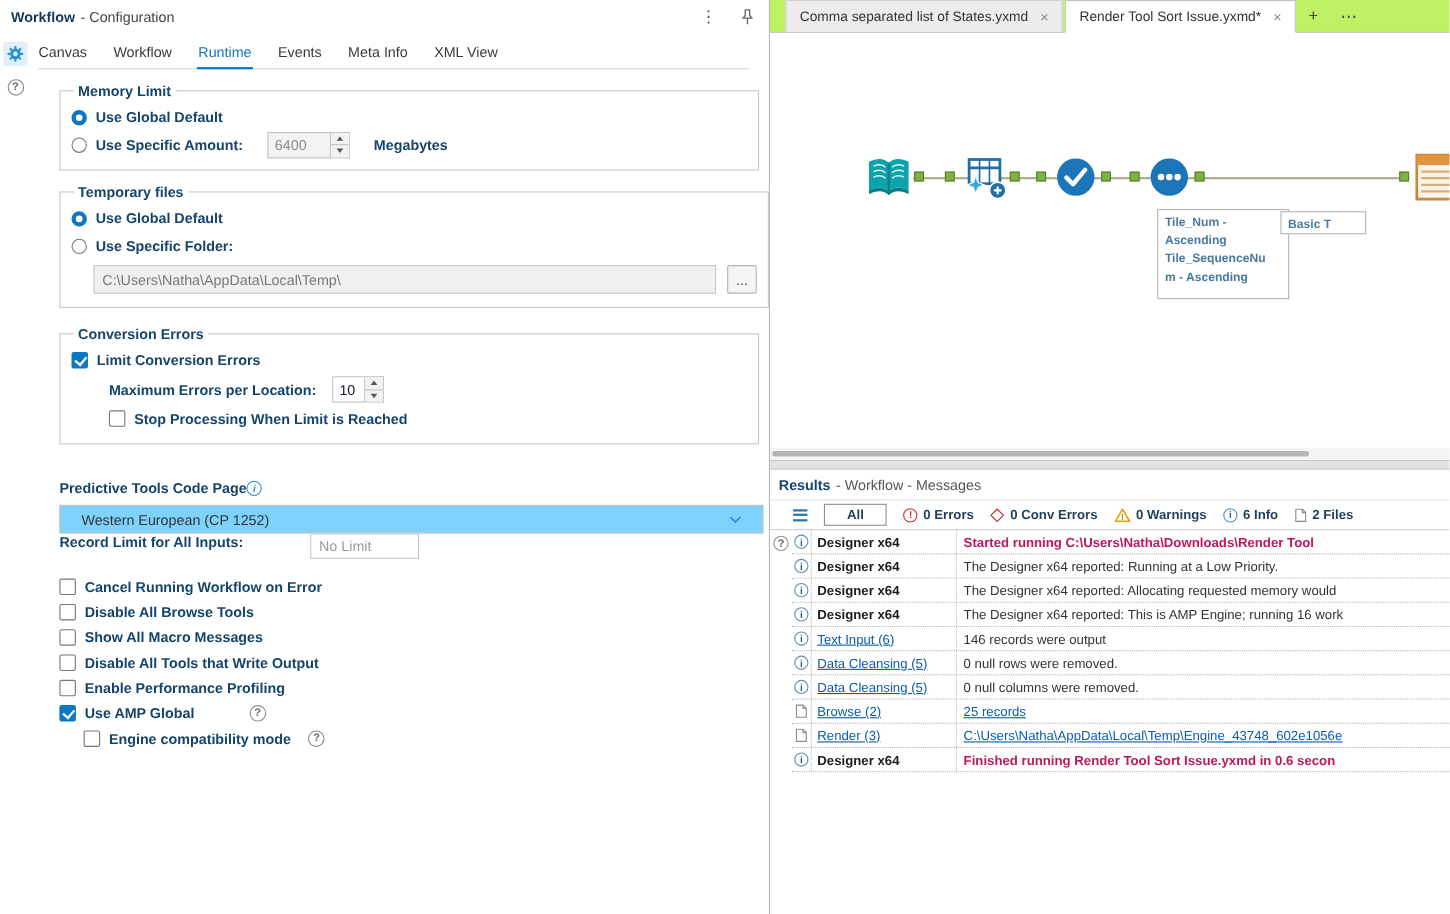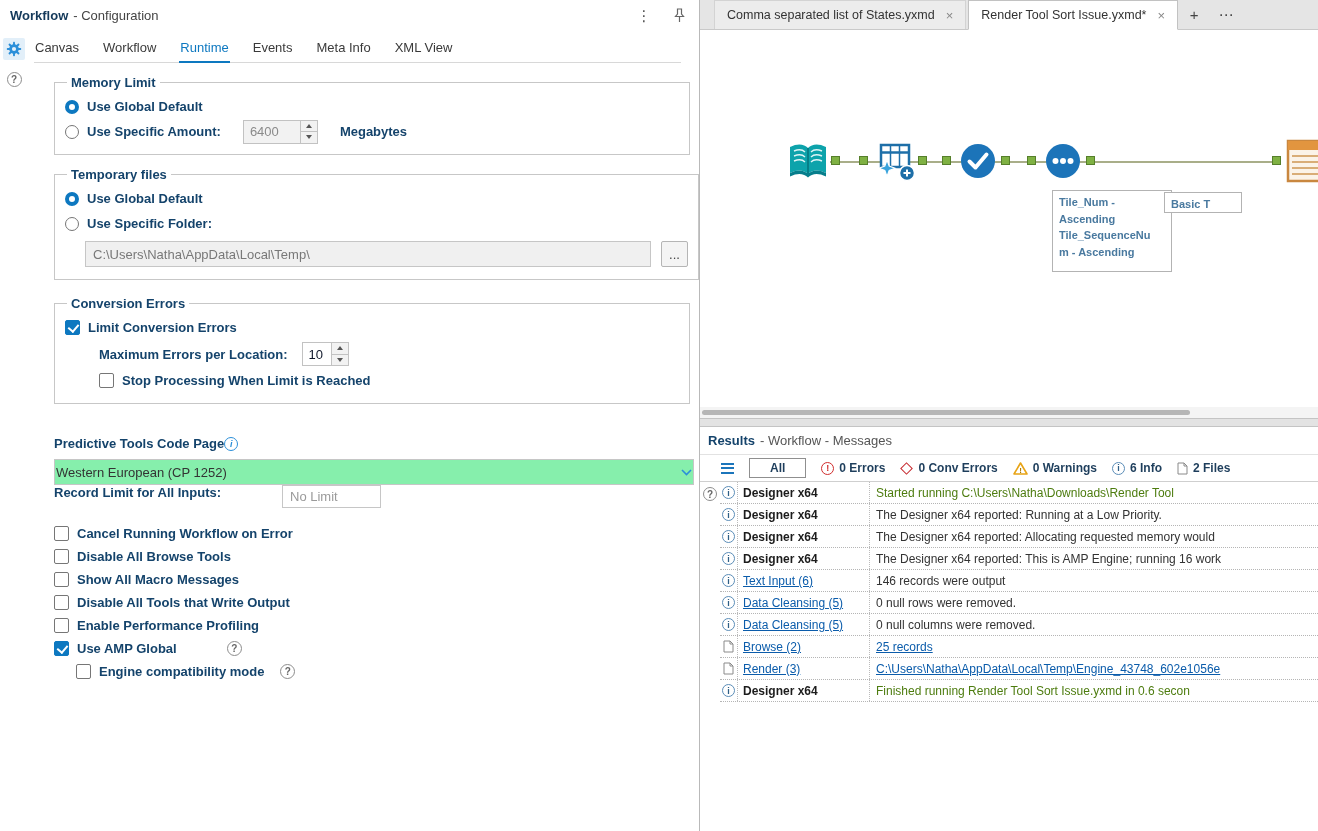--- a/index.html
+++ b/index.html
@@ -39,32 +39,32 @@
 .spin-btns{display:flex;flex-direction:column;border:1px solid #c2c2c2;border-left:none;width:17px}
 .spin-btns span{flex:1;display:flex;align-items:center;justify-content:center;background:#f2f2f2;cursor:pointer}
 .spin-btns span + span{border-top:1px solid #c2c2c2}
 .tri-up{width:0;height:0;border-left:3.5px solid transparent;border-right:3.5px solid transparent;border-bottom:4px solid #555}
 .tri-dn{width:0;height:0;border-left:3.5px solid transparent;border-right:3.5px solid transparent;border-top:4px solid #555}
 .folder-row{display:flex;align-items:center;margin:5px 0 2px 20px}
 .text-box{background:#f0f0f0;color:#787878;border:1px solid #c6c6c6;height:26px;padding:0 7px;display:flex;align-items:center;width:566px;white-space:nowrap;overflow:hidden}
 .dots-btn{width:27px;height:26px;border:1px solid #b5b5b5;background:#f4f4f4;border-radius:2px;display:flex;align-items:center;justify-content:center;color:#444;margin-left:10px;cursor:pointer}
 .indent{margin-left:34px}
 .code-label-row{display:flex;align-items:center;margin-top:32px}
-.select{width:640px;height:26px;border:1px solid #c6c6c6;display:flex;align-items:center;justify-content:space-between;padding:0 1px;margin-top:8px;color:#333;cursor:pointer;background:#86efac}
+.select{width:640px;height:26px;border:1px solid #c6c6c6;display:flex;align-items:center;justify-content:space-between;padding:0 19px;margin-top:8px;color:#333;cursor:pointer;background:#7dd3fc}
 .record-row{display:flex;align-items:flex-start;}
 .record-row .lbl{width:228px}
 input.plain{height:23px;border:1px solid #c6c6c6;padding:0 7px;width:99px;font:inherit;color:#333;background:#fff}
 input.plain::placeholder{color:#9a9a9a}
 .checklist{margin-top:14px}
 .checklist .opt-row{min-height:23px}
 .ic-info-blue{width:14px;height:14px;border-radius:50%;border:1px solid #2b8fd9;color:#2b8fd9;font-size:9px;font-weight:bold;display:inline-flex;align-items:center;justify-content:center;background:#fff;flex:none;cursor:pointer;font-style:italic}
 
 
 .right-panel{flex:1;min-width:0;display:flex;flex-direction:column}
-.doc-tabbar{height:30px;flex:none;background:#e5e5e5;border-bottom:1px solid #c9c9c9;display:flex;align-items:stretch;padding-left:14px}
+.doc-tabbar{height:30px;flex:none;background:#bef264;border-bottom:1px solid #c9c9c9;display:flex;align-items:stretch;padding-left:14px}
 .doc-tab{display:flex;align-items:center;gap:11px;padding:0 12px;border:1px solid #d3d3d3;border-bottom:none;background:#ececec;color:#333;font-size:12.5px;white-space:nowrap;cursor:pointer}
 .doc-tab + .doc-tab{margin-left:2px}
 .doc-tab.active{background:#fff;border-color:#c2c2c2;margin-bottom:-1px;border-bottom:1px solid #fff}
 .doc-tab .close{color:#888;font-size:13px;cursor:pointer}
 .tab-plus,.tab-more{width:32px;display:flex;align-items:center;justify-content:center;color:#444;font-size:15px;cursor:pointer}
 .canvas{position:relative;flex:1;background:#fff;overflow:hidden}
 .wire{position:absolute;height:2px;background:#a9ae89;top:131px}
 .anchor{position:absolute;width:9px;height:9px;background:#7fb143;border:1px solid #567f2b;top:126px;cursor:pointer}
 .tool{position:absolute;top:108px;width:46px;height:46px;cursor:pointer}
 .ann{position:absolute;border:1px solid #b3b3b3;background:#fff;color:#49799f;font-size:11px;font-weight:bold;padding:3px 6px;white-space:pre-line;line-height:1.5;cursor:pointer}
@@ -87,21 +87,21 @@
 .ic-conv{width:9px;height:9px;border:1.5px solid #c5262c;transform:rotate(45deg);flex:none;margin:0 2px}
 .ic-row-info{width:13px;height:13px;border-radius:50%;border:1px solid #5b8db8;color:#2e5f86;font-size:9px;font-weight:bold;display:inline-flex;align-items:center;justify-content:center;background:#fff;flex:none}
 .results-body{flex:1;display:flex;min-height:0}
 .gutter{width:20px;flex:none;display:flex;justify-content:center;align-items:flex-start;padding-top:5px}
 .grid-rows{flex:1;min-width:0}
 .msg-row{display:flex;height:22px;align-items:stretch;border-bottom:1px dotted #b5b5b5;font-size:12px;cursor:default}
 .cell-icon{width:18px;flex:none;display:flex;justify-content:center;align-items:center;border-right:1px dotted #bbb}
 .cell-src{width:132px;flex:none;padding:0 5px;border-right:1px dotted #bbb;display:flex;align-items:center;white-space:nowrap;overflow:hidden}
 .cell-msg{flex:1;min-width:0;padding:0 6px;white-space:nowrap;overflow:hidden;display:flex;align-items:center}
 .src-bold{font-weight:bold;color:#1c1c1c}
-.msg-bold{font-weight:normal;color:#4d7c0f}
+.msg-bold{font-weight:bold;color:#be185d}
 a.link{color:#0b5cab;text-decoration:underline;cursor:pointer}
 </style>
 </head>
 <body>
 
 <div class="app">
 
   <div class="left-panel">
     <div class="config-header">
       <span class="cfg-title">Workflow</span>

